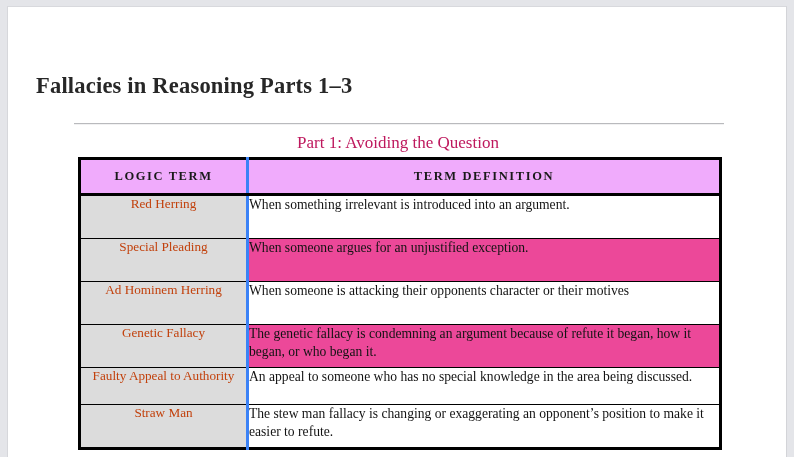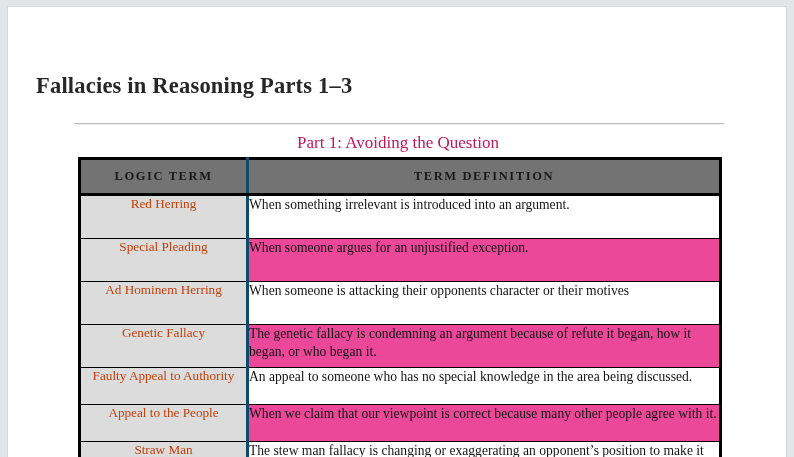--- a/index.html
+++ b/index.html
@@ -92,26 +92,26 @@
   #fallacy-table col.c-term  { width: 168px; }
   #fallacy-table col.c-def   { width: 473px; }
 
   #fallacy-table th,
   #fallacy-table td {
     border: 1px solid #000000;
     padding: 0;
     vertical-align: top;
   }
   #fallacy-table .col-sep {
-    border-left: 3px solid #0c4a6e;
+    border-left: 3px solid #3b82f6;
   }
 
   
   #fallacy-table thead th {
-    background: #737373;
+    background: #f0abfc;
     border-bottom: 3px solid #000000;
     height: 33px;
     text-align: center;
     vertical-align: middle;
   }
   .hdr-text {
     font-family: "Liberation Serif", serif;
     font-variant: small-caps;
     font-size: 12.5px;
     letter-spacing: 1.6px;
@@ -196,24 +196,20 @@
         <tr class="r-tall">
           <td class="term-cell">Genetic Fallacy</td>
           <td class="def-cell shade-gray col-sep">The genetic fallacy is condemning an argument because of refute it began, how it began, or who began it.</td>
         </tr>
 
         <tr class="r-short">
           <td class="term-cell">Faulty Appeal to Authority</td>
           <td class="def-cell shade-white col-sep">An appeal to someone who has no special knowledge in the area being discussed.</td>
         </tr>
 
-        <tr class="r-short">
-          <td class="term-cell">Appeal to the People</td>
-          <td class="def-cell shade-gray col-sep">When we claim that our viewpoint is correct because many other people agree with it.</td>
-        </tr>
 
         <tr class="r-tall">
           <td class="term-cell">Straw Man</td>
           <td class="def-cell shade-white col-sep">The stew man fallacy is changing or exaggerating an opponent’s position to make it easier to refute.</td>
         </tr>
 
       </tbody>
     </table>
 
   </div>

